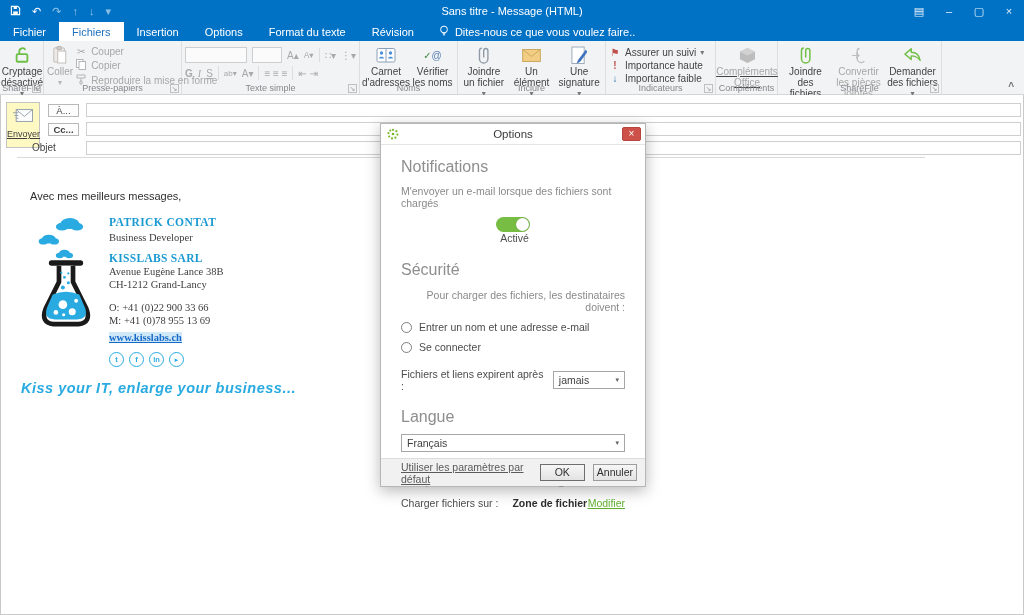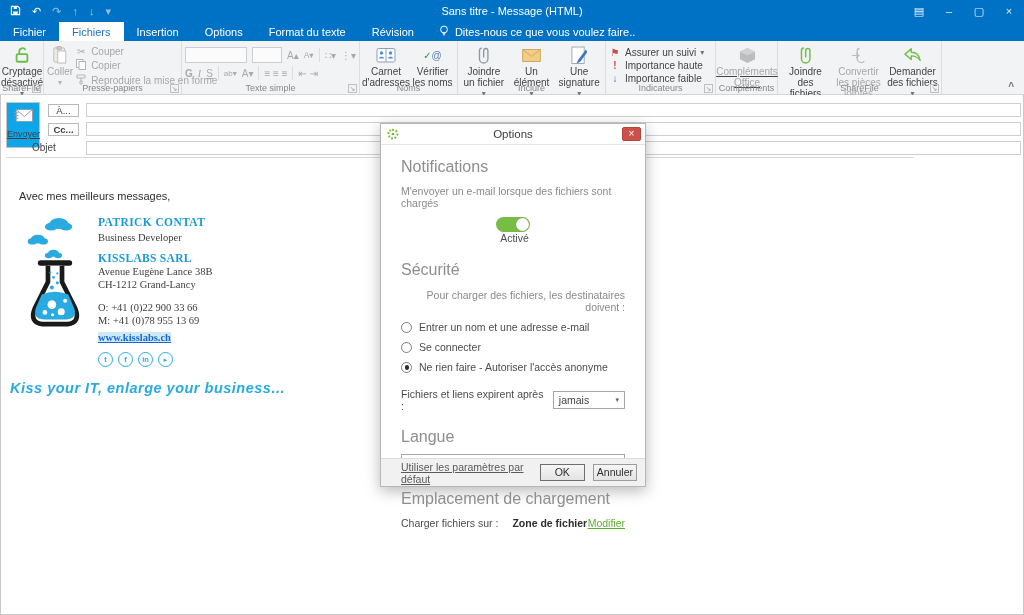--- a/index.html
+++ b/index.html
@@ -37,28 +37,28 @@
   .caret { font-size:8px; color:#777; }
   .disabled .caret { color:#b5b5b5; }
   .fmt { display:flex; flex-direction:column; gap:3px; padding-top:4px; color:#a9a9a9; }
   .fmt-row { display:flex; align-items:center; gap:5px; font-size:10px; line-height:13px; }
   .selbox { border:1px solid #cdced0; background:#fbfbfc; height:16px; display:inline-block; }
   .fsep { width:1px; height:14px; background:#dcddde; }
   .collapse { position:absolute; right:10px; bottom:2px; color:#707070; font-size:10px; font-weight:bold; }
 
   
   .compose { position:absolute; top:95px; left:1px; width:1022px; height:62px; background:#fff; }
-  .send-btn { position:absolute; left:5px; top:7px; width:34px; height:46px; border:1px solid #c3c3c3; background:#0ea5e9; font-size:9px; color:#3f3f3f; text-align:center; padding-top:6px;text-decoration:underline; }
+  .send-btn { position:absolute; left:5px; top:7px; width:34px; height:46px; border:1px solid #c3c3c3; background:#fef9c3; font-size:9px; color:#3f3f3f; text-align:center; padding-top:6px;text-decoration:underline; }
   .send-btn .env { display:block; margin:0 auto 5px auto; }
   .addr-btn { position:absolute; left:47px; width:31px; height:13px; border:1px solid #b9b9b9; background:#fdfdfd; font-size:9.5px; color:#3f3f3f; text-align:center; line-height:11px; }
   .subj-label { position:absolute; left:31px; font-size:10px; color:#3f3f3f; }
   .field { position:absolute; left:85px; width:935px; height:14px; border:1px solid #cfcfcf; background:#fff; font-size:11px; padding:0 3px; outline:none; }
 
   
-  .mailbody { position:absolute; top:157px; left:6px; width:908px; height:457px; background:#fff; border-top:1px solid #dadada; }
+  .mailbody { position:absolute; top:157px; left:17px; width:908px; height:457px; background:#fff; border-top:1px solid #dadada; }
   .greeting { position:absolute; left:13px; top:32px; font-size:11px; color:#2f2f2f; }
   .sig { position:absolute; left:0; top:50px; width:320px; }
   .flask { position:absolute; left:10px; top:2px; }
   .sigtext { position:absolute; left:92px; top:8px; font-family:"Liberation Serif","DejaVu Serif",serif; color:#3d3d3d; }
   .signame { font-size:11.5px; font-weight:bold; color:#1B9AD2; letter-spacing:.4px; }
   .sigrole { font-size:10.5px; margin-top:4px; }
   .sigco { font-size:11.5px; font-weight:bold; color:#1B9AD2; letter-spacing:.3px; margin-top:9px; }
   .sigline { font-size:10.5px; margin-top:2px; }
   .sigphones { font-size:10.5px; margin-top:11px; line-height:13px; }
   .sigsite { display:inline-block; margin-top:3px; font-size:10.5px; font-weight:bold; color:#1669c9; text-decoration:underline; background:#cfe8f7; }
@@ -456,24 +456,20 @@
       <div class="dlg-h h-sec">Sécurité</div>
       <div class="dlg-desc d-sec">Pour charger des fichiers, les destinataires doivent :</div>
       <div class="radiorow">
         <span class="radio"></span>
         <span class="radiolabel">Entrer un nom et une adresse e-mail</span>
       </div>
       <div class="radiorow">
         <span class="radio"></span>
         <span class="radiolabel">Se connecter</span>
       </div>
-      <div class="radiorow">
-        <span class="radio sel"></span>
-        <span class="radiolabel">Ne rien faire - Autoriser l'accès anonyme</span>
-      </div>
       <div class="expirerow">
         <span class="expirelabel">Fichiers et liens expirent après :</span>
         <span class="selectbox expire-select">
           <span>jamais</span>
           <span class="chev">▾</span>
         </span>
       </div>
 
       <div class="dlg-h h-lang">Langue</div>
       <div class="selectbox lang-select">

